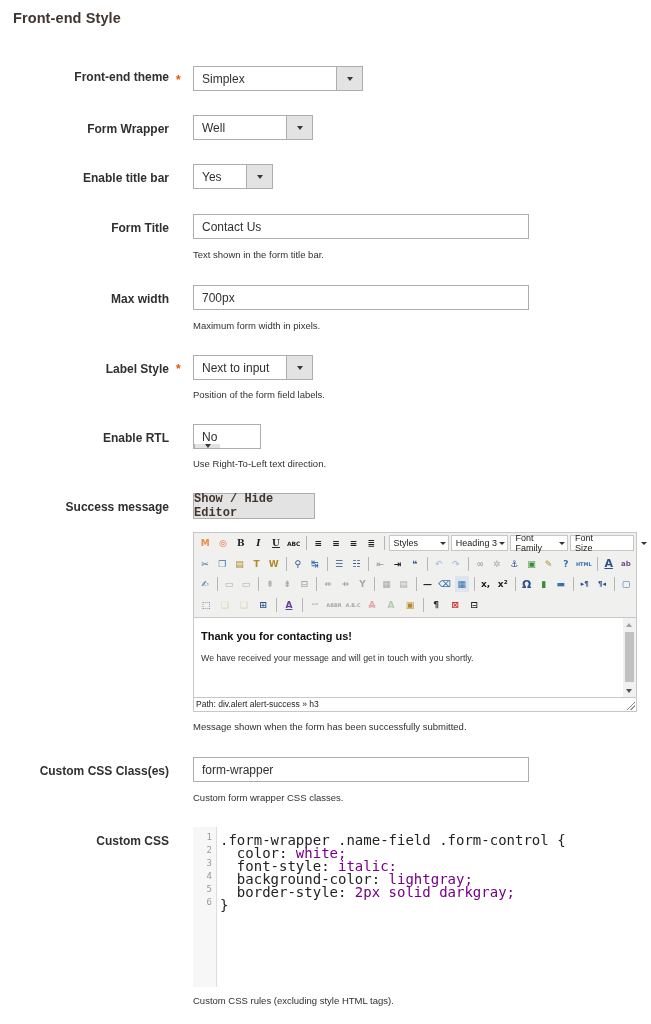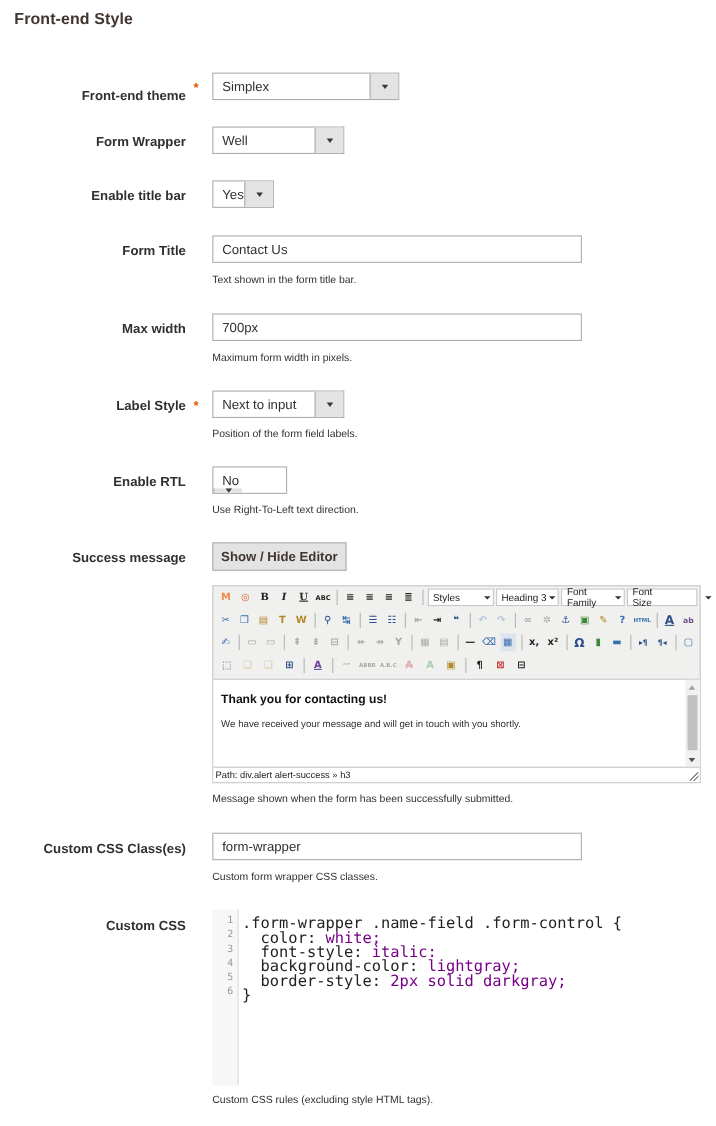--- a/index.html
+++ b/index.html
@@ -42,21 +42,21 @@
     border: 1px solid #adadad; background: #fff;
     font-size: 12px; padding: 5px 0 0 8px; color: #303030;
   }
   .note {
     position: absolute; left: 193px; font-size: 9.5px; color: #303030; white-space: nowrap;
   }
   .btn {
     position: absolute; left: 193px; width: 122px; height: 26px;
     background: #e3e3e3; border: 1px solid #adadad;
     font-size: 12px; font-weight: bold; color: #41362f;
-    display: flex; align-items: center; justify-content: center;
+    display: flex; align-items: center; justify-content: center; font-family: Liberation Mono, monospace;
   }
   
   .editor {
     position: absolute; left: 193px; top: 532px; width: 444px; height: 180px;
     border: 1px solid #c7c7c7; background: #f0f0ee;
   }
   .tb-row { height: 20.5px; display: flex; align-items: center; padding-left: 4px; }
   .ti {
     width: 16px; height: 16px; margin-right: 3px; display: inline-flex; align-items: center; justify-content: center;
     font-size: 9px; font-weight: bold; color: #222; font-family: "DejaVu Sans", sans-serif;
@@ -96,21 +96,21 @@
   .ln { position: absolute; right: 4px; font-size: 9px; color: #999; font-family: "DejaVu Sans Mono", monospace; }
   .cl { position: absolute; left: 27px; font-size: 14px; color: #222; white-space: pre; font-family: "DejaVu Sans Mono", monospace; }
   .kw { color: #708; }
 </style>
 </head>
 <body>
 
 <div class="section-title">Front-end Style</div>
 
 <div class="row" style="top:66px;">
-  <span class="label" style="right:482px;top:14px;">Front-end theme</span>
+  <span class="label" style="right:482px;top:4px;">Front-end theme</span>
   <span class="req" style="top:7px;">*</span>
   <div class="select" style="width:170px;">
     <span class="val">Simplex</span>
     <span class="arrow">
         <span></span>
       </span>
   </div>
 </div>
 
 <div class="row" style="top:115px;">
@@ -118,21 +118,21 @@
   <div class="select" style="width:120px;">
     <span class="val">Well</span>
     <span class="arrow">
         <span></span>
       </span>
   </div>
 </div>
 
 <div class="row" style="top:164px;">
   <span class="label" style="top:7px;">Enable title bar</span>
-  <div class="select" style="width:56px;">
+  <div class="select" style="width:80px;">
     <span class="val">Yes</span>
     <span class="arrow">
         <span></span>
       </span>
   </div>
 </div>
 
 <div class="row" style="top:214px;">
   <span class="label" style="top:7px;">Form Title</span>
   <div class="input">Contact Us</div>

